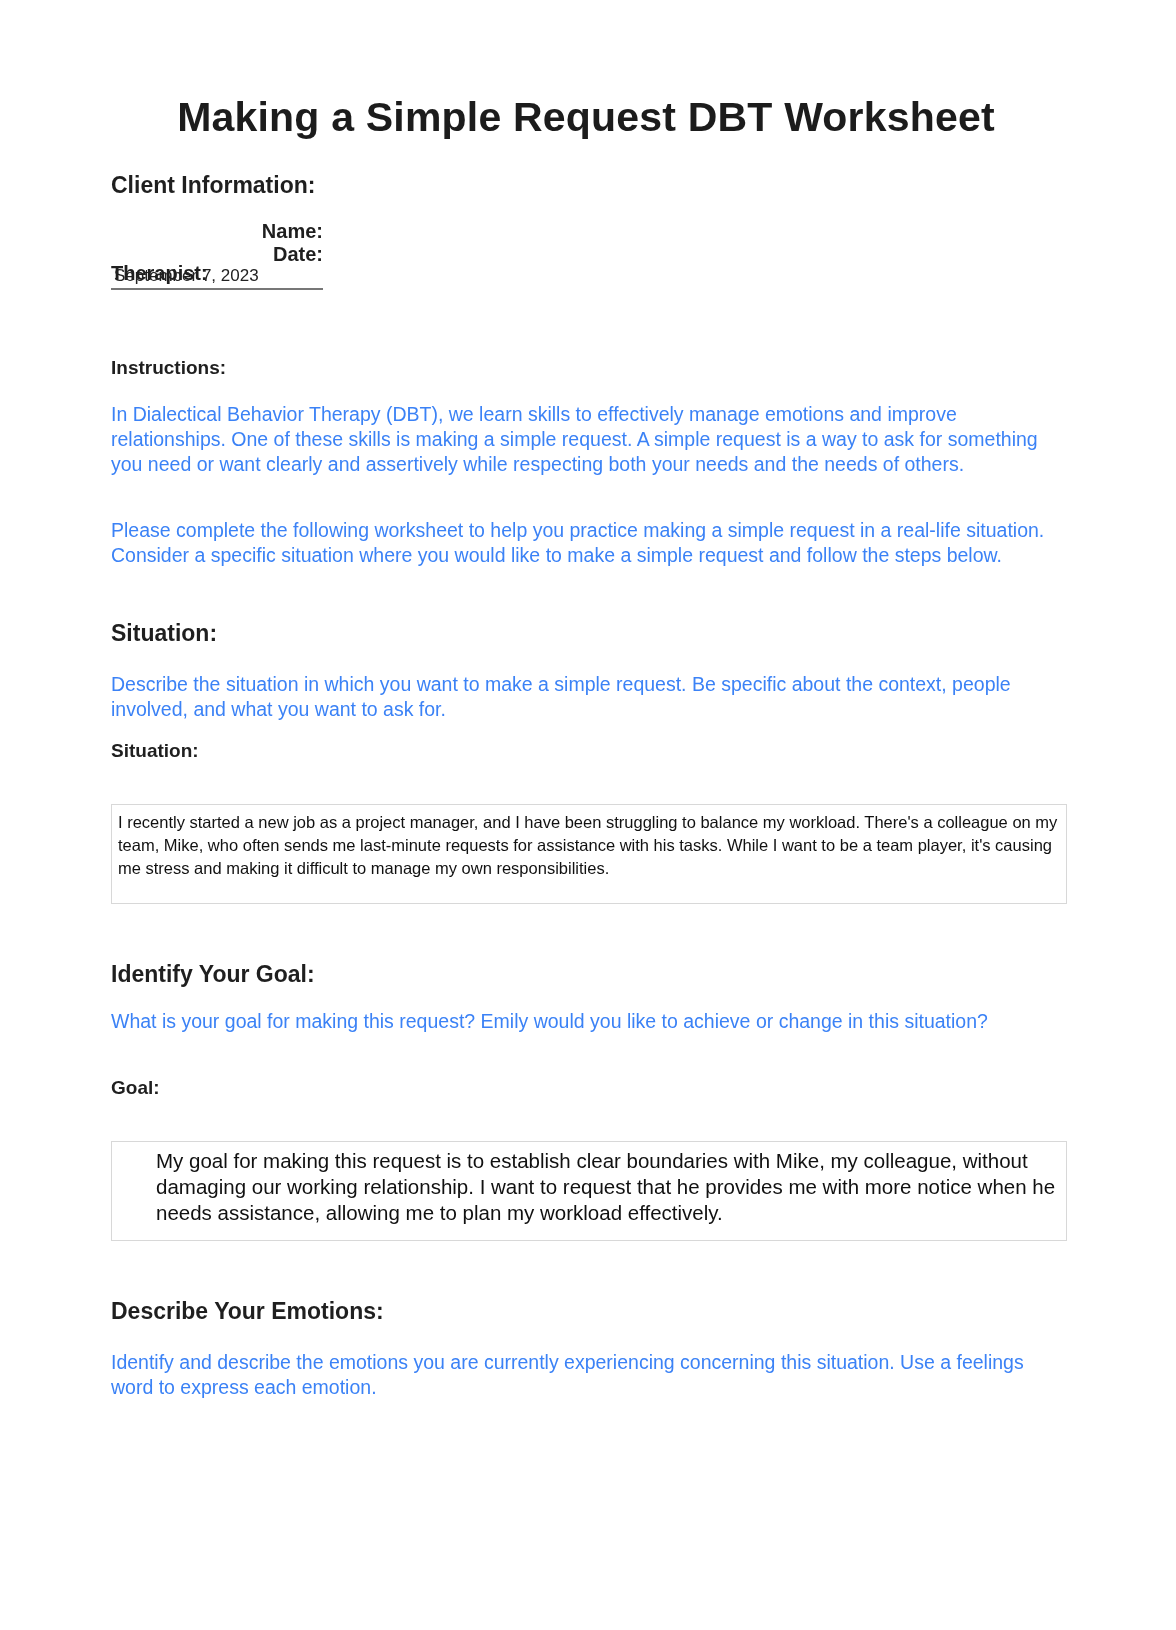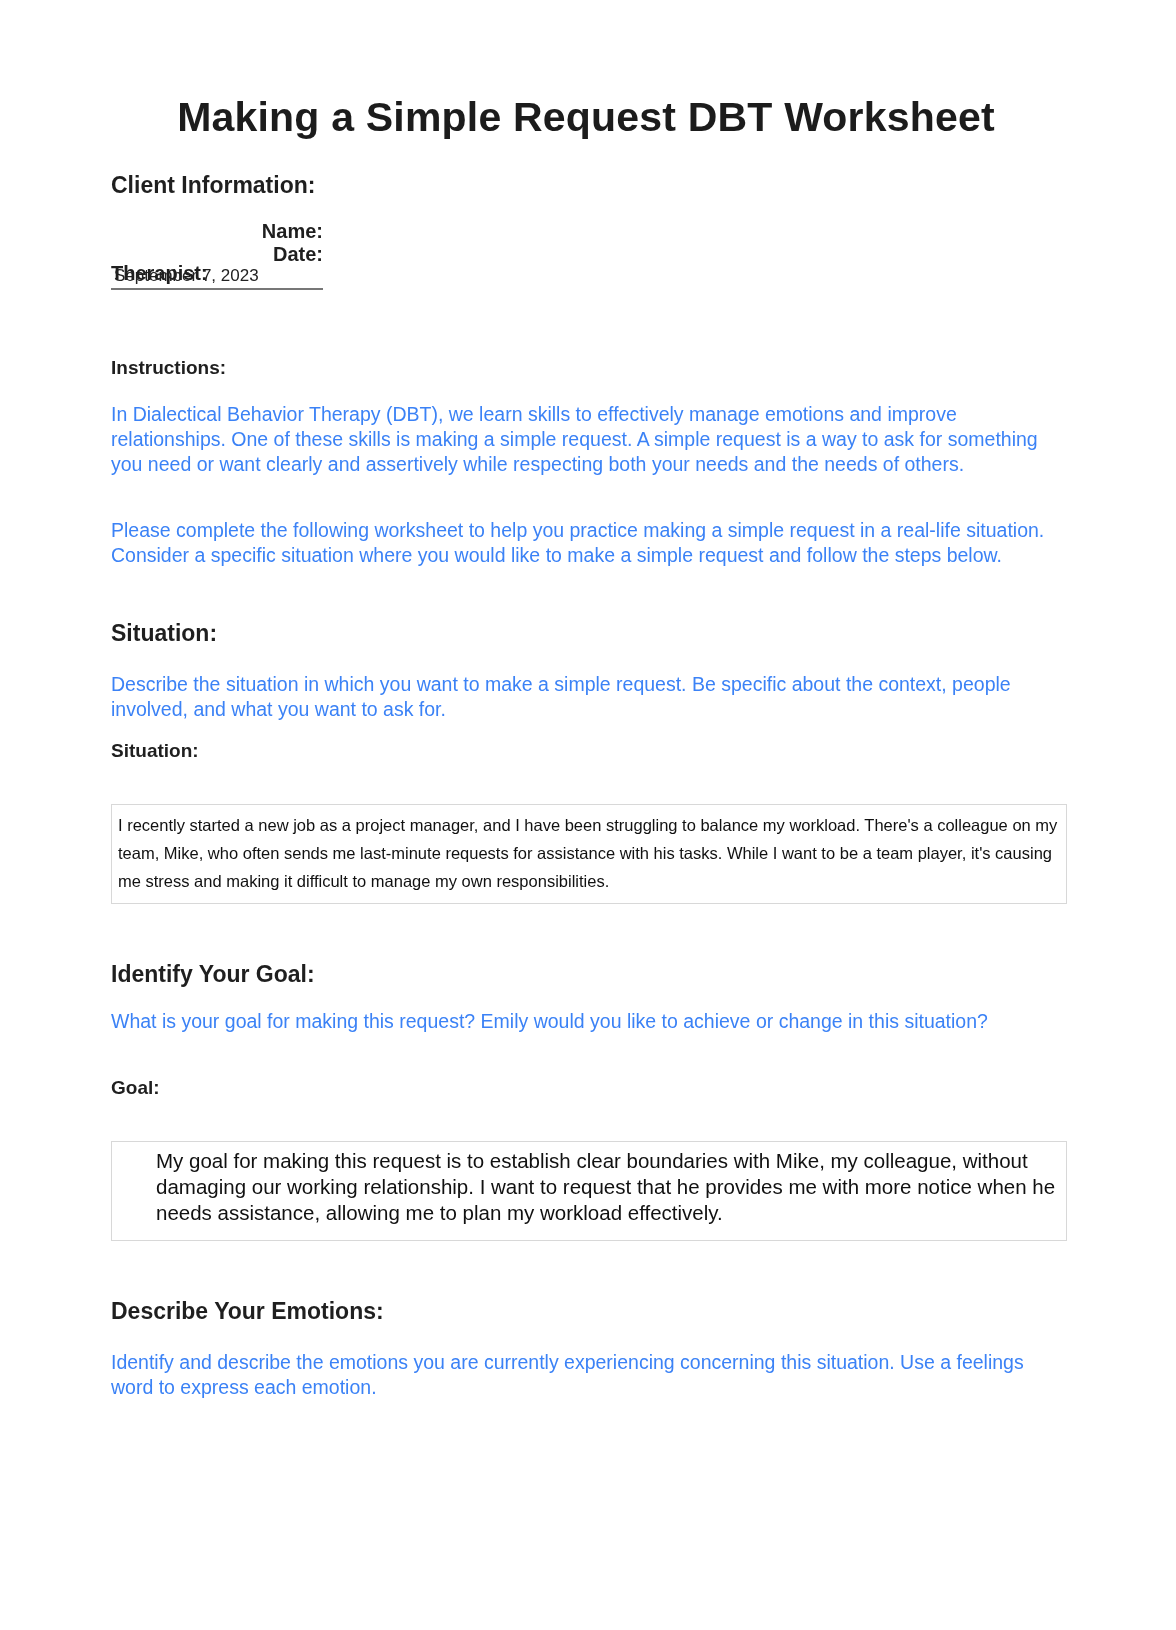--- a/index.html
+++ b/index.html
@@ -6,21 +6,21 @@
   body { width: 1176px; height: 1630px; position: relative; font-family: "Liberation Sans", sans-serif; color: #222; overflow: hidden; }
   .page { position: absolute; left: 111px; top: 0; width: 950px; }
   h1 { position: absolute; left: 0; top: 94px; width: 950px; margin: 0; text-align: center; font-size: 41px; font-weight: bold; color: #1c1c1c; letter-spacing: 0.2px; }
   .h2 { position: absolute; left: 0; margin: 0; font-weight: bold; font-size: 23px; color: #1f1f1f; }
   .label { position: absolute; left: 0; font-weight: bold; font-size: 19px; color: #1f1f1f; }
   .para { position: absolute; left: 0; width: 945px; margin: 0; font-size: 19.5px; line-height: 25px; color: #3b82f6; }
   .field-row { position: absolute; left: 0; display: flex; align-items: flex-end; }
   .field-label { font-weight: bold; font-size: 20px; color: #1f1f1f; }
   .field-value { border-bottom: 2px solid #777; font-size: 15px; color: #222; padding-left: 6px; padding-bottom: 2px; box-sizing: border-box; }
   .answer-box { position: absolute; left: 0; width: 956px; border: 1px solid #d8d8d8; box-sizing: border-box; padding: 6px 6px; color: #111; }
-  .box1 { font-size: 16.5px; line-height: 28px; }
+  .box1 { font-size: 16.5px; line-height: 23px; }
   .box2 { font-size: 20.5px; line-height: 26px; }
 </style>
 </head>
 <body>
 
 <div class="page">
   <h1>Making a Simple Request DBT Worksheet</h1>
 
   <div class="h2" style="top:172px;">Client Information:</div>
 

